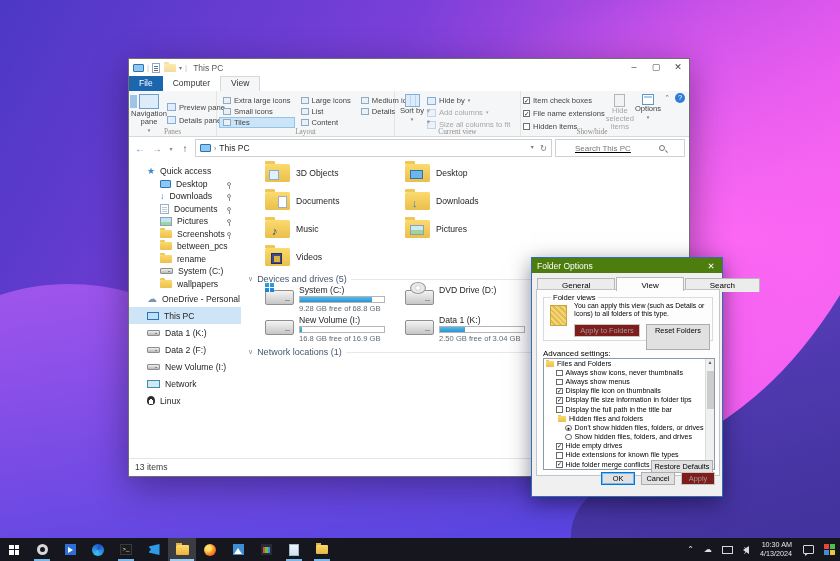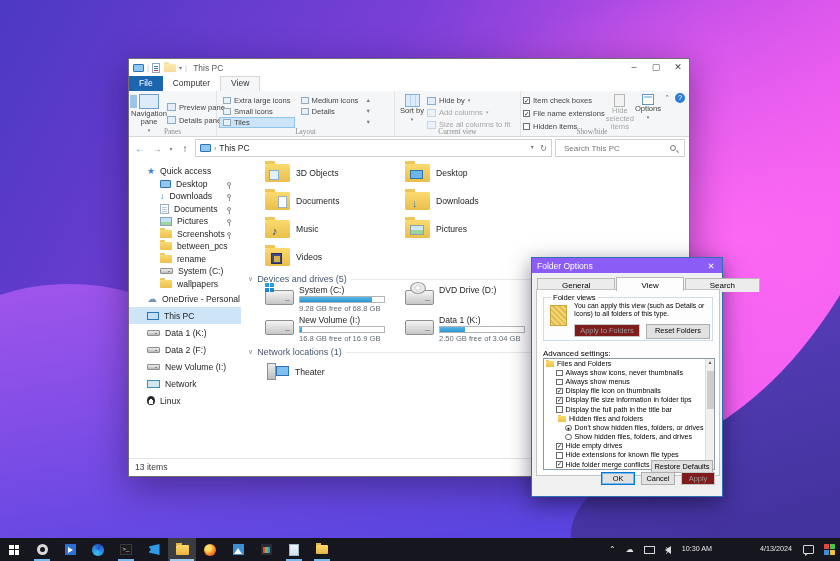--- a/index.html
+++ b/index.html
@@ -52,21 +52,21 @@
   .opt-ic { width:12px; height:11px; border:1px solid #5f95c8; background:#fff; }
   .opt-ic::before { content:''; position:absolute; left:1px; top:1px; right:1px; height:2px; background:#a8cdeb; display:block; }
 
   
   .addr { height:22px; display:flex; align-items:center; padding:0 4px; gap:3px; flex:none; font-size:8.5px; }
   .navbtn { color:#8a8a8a; font-size:10px; width:14px; text-align:center; }
   .navbtn.back { color:#4a90d9; }
   .addrbox { flex:1; height:18px; border:1px solid #d0d0d0; display:flex; align-items:center; padding:0 4px; gap:3px; color:#1e1e1e; }
   .addrbox .crumb-sep { color:#7a7a7a; font-size:7px; }
   .addrbox .tail { margin-left:auto; display:flex; gap:6px; color:#7a7a7a; }
-  .searchbox { width:130px; height:18px; border:1px solid #d0d0d0; display:flex; align-items:center; padding:0 8px; }
+  .searchbox { width:130px; height:18px; border:1px solid #d0d0d0; display:flex; align-items:center; padding:0 19px;text-decoration:underline; }
   .searchbox input { border:none; outline:none; flex:1; font-size:8px; font-family:inherit; color:#333; width:80px; background:transparent; }
   .searchbox input::placeholder { color:#767676; }
   .mag { width:6px; height:6px; border:1px solid #767676; border-radius:50%; position:relative; flex:none; }
   .mag::after { content:''; position:absolute; left:5px; top:5px; width:3px; height:1px; background:#767676; transform:rotate(45deg); }
 
   
   .main { flex:1; display:flex; min-height:0; }
   .nav { width:112px; flex:none; padding-top:6px; font-size:8.6px; color:#1e1e1e; overflow:hidden; }
   .nrow { height:12.5px; display:flex; align-items:center; gap:5px; padding-left:18px; position:relative; white-space:nowrap; }
   .nrow.child { padding-left:31px; }
@@ -118,21 +118,21 @@
   .dbar i { display:block; height:100%; background:linear-gradient(#5ab8e8,#2796d4); }
   .ddetail { font-size:7.6px; color:#5f6a72; }
   .theater-ic { width:24px; height:20px; position:relative; flex:none; }
   .theater-ic .tower { position:absolute; left:2px; top:1px; width:9px; height:17px; background:linear-gradient(#ececec,#bdbdbd); border:1px solid #8f8f8f; }
   .theater-ic .scr { position:absolute; right:0; top:4px; width:13px; height:10px; background:#7ec0f0; border:1px solid #2e74b5; }
   .statusbar { height:18px; border-top:1px solid #e4e4e4; font-size:8.6px; color:#3a3a3a; line-height:17px; padding-left:6px; flex:none; }
 
   
   #dlg { position:absolute; left:531px; top:257px; width:192px; height:240px; background:#f0f0f0;
          border:1px solid #2f6fb2; box-shadow:0 6px 20px rgba(10,10,40,.5); font-size:8px; color:#000; }
-  .dtitle { height:15px; background:#8b5cf6; color:#fff; display:flex; align-items:center; font-size:8.5px; padding-left:5px; }
+  .dtitle { height:15px; background:#4d7c0f; color:#fff; display:flex; align-items:center; font-size:8.5px; padding-left:5px; }
   .dclose { margin-left:auto; width:22px; text-align:center; font-size:8.5px; }
   .dtabs { position:absolute; left:5px; top:19px; display:flex; font-size:8px; }
   .dtab { padding:2px 24px 1px; border:1px solid #b8b8b8; border-bottom:none; background:#ececec; margin-right:1px; position:relative; top:1px; }
   .dtab.active { background:#fdfdfd; top:0; padding-top:3px; z-index:3; }
   .dpanel { position:absolute; left:4px; top:31px; width:184px; height:187px; background:#fdfdfd; border:1px solid #c4c4c4; }
   .gbox { position:absolute; left:6px; top:7px; width:170px; height:44px; border:1px solid #d2dce2; }
   .gbox .glab { position:absolute; left:7px; top:-5px; background:#fdfdfd; padding:0 2px; font-size:7.6px; }
   .fvicon { position:absolute; left:6px; top:7px; width:17px; height:21px; background:
       repeating-linear-gradient(45deg, #f2d576 0 2px, #e3bc4e 2px 4px); border:1px solid #c9a43c; }
   .gtext { position:absolute; left:30px; top:4px; width:136px; font-size:6.9px; line-height:8px; }
@@ -176,21 +176,21 @@
   .tb-store::after { content:''; position:absolute; left:2px; top:3px; width:7px; height:6px; background:linear-gradient(90deg,#e84a3e 0 33%,#63c24a 33% 66%,#3e8ed6 66%); }
   .tb-note { width:10px; height:12px; background:linear-gradient(#eef6fb,#cfe2ec); border:1px solid #9fb8c8; }
   .tb-fold2 { width:12px; height:9px; background:linear-gradient(#ffd969,#e3b445); border-radius:1px; position:relative; }
   .tb-fold2::before { content:''; position:absolute; top:-2px; left:0; width:5px; height:2px; background:#e3b445; }
   .tray { margin-left:auto; display:flex; align-items:center; height:100%; color:#e8e8e8; }
   .tray .titem { padding:0 5px; font-size:8px; display:flex; align-items:center; height:100%; }
   .tr-cloud { font-size:10px; color:#e0e0e0; }
   .tr-disp { width:11px; height:8px; border:1px solid #d8d8d8; }
   .tr-vol { width:0; height:0; border-top:4px solid transparent; border-bottom:4px solid transparent; border-right:6px solid #d8d8d8; position:relative; }
   .tr-vol::after { content:')'; position:absolute; left:1px; top:-5px; font-size:8px; color:#d8d8d8; }
-  .clock { display:flex; flex-direction:row; align-items:flex-end; justify-content:center; font-size:7.2px; line-height:8.5px; padding:0 6px;gap:48px; }
+  .clock { display:flex; flex-direction:column; align-items:flex-end; justify-content:center; font-size:7.2px; line-height:8.5px; padding:0 6px; }
   .tr-note { width:11px; height:9px; border:1px solid #d8d8d8; border-radius:1px; position:relative; }
   .tr-note::after { content:''; position:absolute; left:1px; bottom:-3px; width:0; height:0; border-top:3px solid #d8d8d8; border-right:4px solid transparent; }
   .tr-colors { width:11px; height:11px; display:grid; grid-template-columns:1fr 1fr; gap:1px; }
   .tr-colors b:nth-child(1){background:#e8443e;} .tr-colors b:nth-child(2){background:#4ac24a;}
   .tr-colors b:nth-child(3){background:#3e8ed6;} .tr-colors b:nth-child(4){background:#f2c23e;}
 </style>
 </head>
 <body>
 
 <svg id="wall" viewBox="0 0 840 561" preserveAspectRatio="none">
@@ -278,20 +278,34 @@
               <span>Small icons</span>
             </div>
           <div class="layitem sel">
               <span class="i lic"></span>
               <span>Tiles</span>
             </div>
         </div>
         <div class="lay-col">
           <div class="layitem">
               <span class="i lic"></span>
+              <span>Large icons</span>
+            </div>
+          <div class="layitem">
+              <span class="i lic"></span>
+              <span>List</span>
+            </div>
+          <div class="layitem">
+              <span class="i lic"></span>
+              <span>Content</span>
+            </div>
+        </div>
+        <div class="lay-col">
+          <div class="layitem">
+              <span class="i lic"></span>
               <span>Medium icons</span>
             </div>
           <div class="layitem">
               <span class="i lic"></span>
               <span>Details</span>
             </div>
         </div>
         <div class="lspin">
             <span>▲</span>
             <span>▼</span>
@@ -552,29 +566,20 @@
             <span class="ddetail">2.50 GB free of 3.04 GB</span>
             </span>
         </div>
       </div>
 
       <div class="shead">
         <span class="chev">∨</span>
         <span>Network locations (1)</span>
         <span class="rule"></span>
       </div>
-      <div class="tilegrid" style="padding-top:2px">
-        <div class="tile" style="height:26px">
-          <span class="theater-ic">
-              <span class="tower"></span>
-              <span class="scr"></span>
-            </span>
-          <span>Theater</span>
-        </div>
-      </div>
     </div>
   </div>
 
   <div class="statusbar">
     <span>13 items</span>
   </div>
 </div>
 
 <div id="dlg">
   <div class="dtitle">
@@ -585,21 +590,21 @@
     <span class="dtab">General</span>
     <span class="dtab active">View</span>
     <span class="dtab">Search</span>
   </div>
   <div class="dpanel">
     <div class="gbox">
       <span class="glab">Folder views</span>
       <span class="fvicon"></span>
       <div class="gtext">You can apply this view (such as Details or Icons) to all folders of this type.</div>
       <span class="btn disabled" style="position:absolute;left:30px;top:26px;width:66px;height:13px;line-height:11px">Apply to Folders</span>
-      <span class="btn" style="position:absolute;left:102px;top:26px;width:64px;height:15px;line-height:11px">Reset Folders</span>
+      <span class="btn" style="position:absolute;left:102px;top:26px;width:64px;height:26px;line-height:11px">Reset Folders</span>
     </div>
     <div class="advlab">Advanced settings:</div>
     <div class="advlist">
       <div class="lrow">
           <span class="mfold"></span>
           <span>Files and Folders</span>
         </div>
       <div class="lrow ind1">
           <span class="cbx"></span>
           <span>Always show icons, never thumbnails</span>

